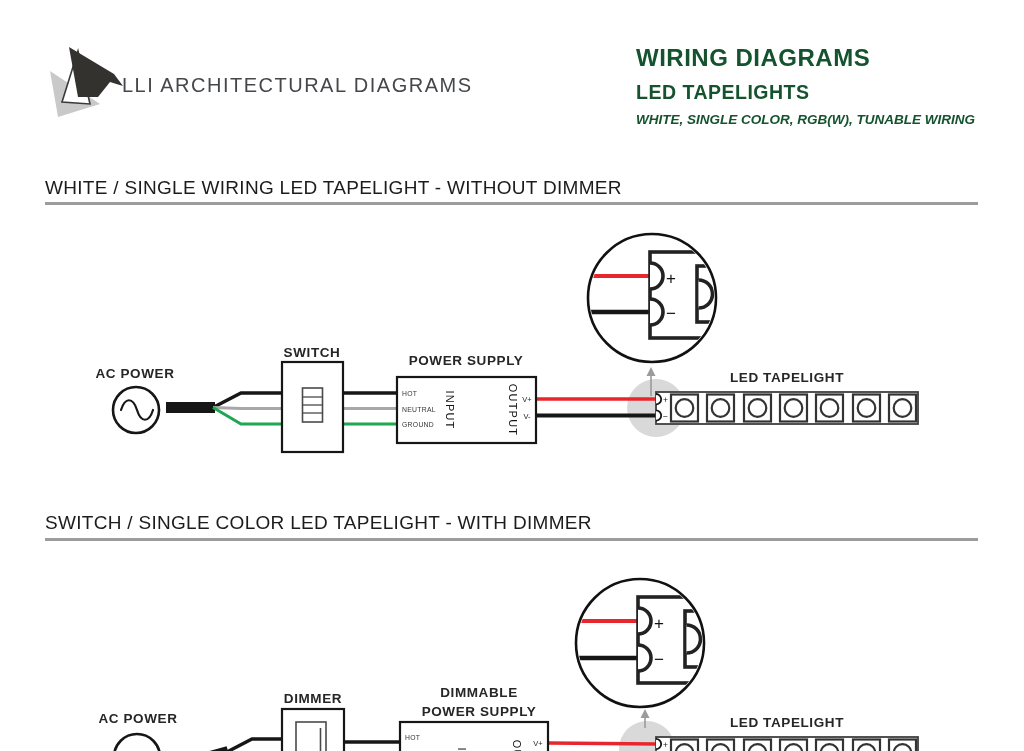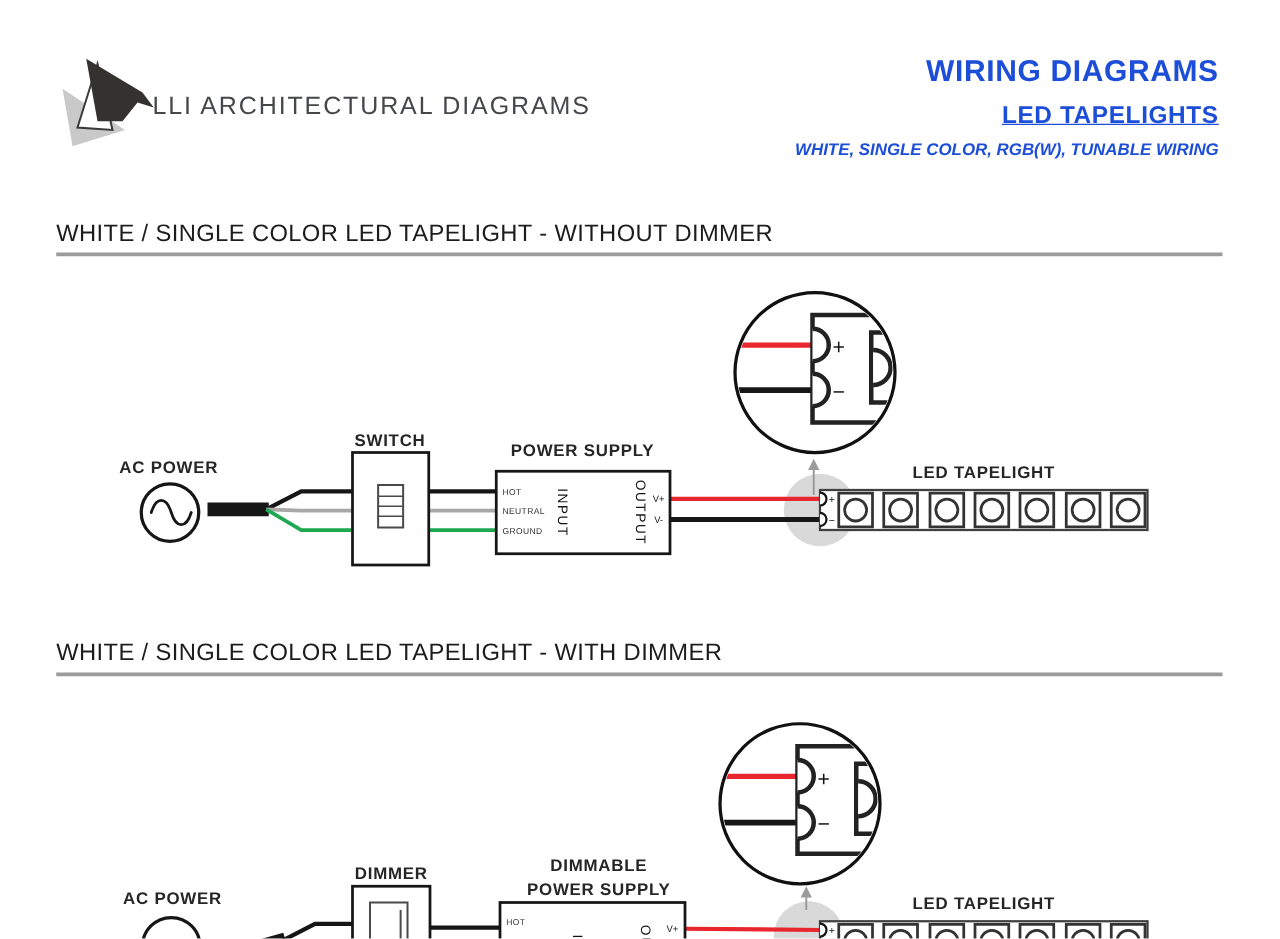--- a/index.html
+++ b/index.html
@@ -1,22 +1,22 @@
 <!DOCTYPE html>
 <html><head>
 <meta charset="utf-8">
 <style>
   html,body{margin:0;padding:0;}
   .page{position:relative;width:1024px;height:751px;background:#ffffff;overflow:hidden;
         font-family:"Liberation Sans","DejaVu Sans",sans-serif;}
   .abs{position:absolute;}
   .logo-text{left:122px;top:74px;font-size:20px;font-weight:500;letter-spacing:1.5px;color:#45474b;}
-  .hdr-right{right:49px;top:44px;text-align:right;color:#1d4ed8;margin-left:26px;}
+  .hdr-right{right:49px;top:44px;color:#14532d;margin-left:26px;}
   .hdr-title{font-size:24px;font-weight:800;letter-spacing:.5px;}
-  .hdr-sub{font-size:19.5px;font-weight:700;letter-spacing:.5px;margin-top:9px;text-decoration:underline;}
+  .hdr-sub{font-size:19.5px;font-weight:700;letter-spacing:.5px;margin-top:9px;}
   .hdr-tag{font-size:13.5px;font-weight:700;font-style:italic;margin-top:8px;}
   .sec-title{left:45px;font-size:19px;font-weight:500;letter-spacing:.3px;color:#1c1c1c;}
   .rule{left:45px;width:933px;height:3px;background:#9c9c9c;}
   svg text{font-family:"Liberation Sans","DejaVu Sans",sans-serif;}
   .dlabel{font-size:13.5px;font-weight:600;letter-spacing:.6px;fill:#262626;}
   .tiny{font-size:6.8px;letter-spacing:.3px;fill:#333;}
   .vlabel{font-size:11px;letter-spacing:1.2px;fill:#141414;}
   .term{font-size:7.5px;fill:#222;}
   .sign{font-size:17px;fill:#111;}
   .signsm{font-size:8.5px;fill:#111;}
@@ -32,21 +32,21 @@
     <polygon points="21,3 66,30 75,42 62,38 50,53 30,53" fill="#34322e"></polygon>
   </svg>
   <div class="abs logo-text">LLI ARCHITECTURAL DIAGRAMS</div>
 
   <div class="abs hdr-right">
     <div class="hdr-title">WIRING DIAGRAMS</div>
     <div class="hdr-sub">LED TAPELIGHTS</div>
     <div class="hdr-tag">WHITE, SINGLE COLOR, RGB(W), TUNABLE WIRING</div>
   </div>
 
-  <div class="abs sec-title" style="top:177px">WHITE / SINGLE COLOR LED TAPELIGHT - WITHOUT DIMMER</div>
+  <div class="abs sec-title" style="top:177px">WHITE / SINGLE WIRING LED TAPELIGHT - WITHOUT DIMMER</div>
   <div class="abs rule" style="top:202px"></div>
 
   <svg class="abs" style="left:0;top:210px" width="1024" height="272" viewBox="0 0 1024 272">
     <defs>
       <g id="led-a">
         <rect x="0" y="0" width="27" height="27" fill="#ffffff" stroke="#333333" stroke-width="2.2"></rect>
         <circle cx="13.5" cy="13.5" r="8.8" fill="#ffffff" stroke="#333333" stroke-width="2.2"></circle>
       </g>
       <clipPath id="clip-a">
           <circle cx="652" cy="88" r="62.2"></circle>
@@ -114,21 +114,21 @@
         <path d="M 650 53 A 13 13 0 0 1 650 79" fill="#ffffff" stroke="#222222" stroke-width="3.6"></path>
         <path d="M 650 89 A 13 13 0 0 1 650 115" fill="#ffffff" stroke="#222222" stroke-width="3.6"></path>
         <text x="666" y="73.5" class="sign">+</text>
         <text x="666" y="109" class="sign">−</text>
         <rect x="697" y="56" width="52" height="56" fill="#ffffff" stroke="#222222" stroke-width="3.6"></rect>
         <path d="M 698.5 70 A 13.5 13.5 0 0 1 698.5 98" fill="#ffffff" stroke="#222222" stroke-width="3.6"></path>
       </g>
     </g>
   </svg>
 
-  <div class="abs sec-title" style="top:512px">WHITE / SINGLE COLOR LED TAPELIGHT - WITH DIMMER</div>
+  <div class="abs sec-title" style="top:512px">SWITCH / SINGLE COLOR LED TAPELIGHT - WITH DIMMER</div>
   <div class="abs rule" style="top:538px"></div>
 
   <svg class="abs" style="left:0;top:545px" width="1024" height="206" viewBox="0 0 1024 206">
     <defs>
       <g id="led-b">
         <rect x="0" y="0" width="27" height="27" fill="#ffffff" stroke="#333333" stroke-width="2.2"></rect>
         <circle cx="13.5" cy="13.5" r="8.8" fill="#ffffff" stroke="#333333" stroke-width="2.2"></circle>
       </g>
       <clipPath id="clip-b">
           <circle cx="640" cy="98" r="62.2"></circle>

